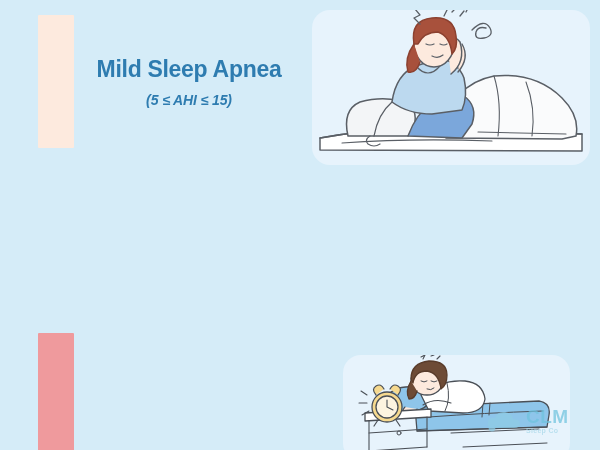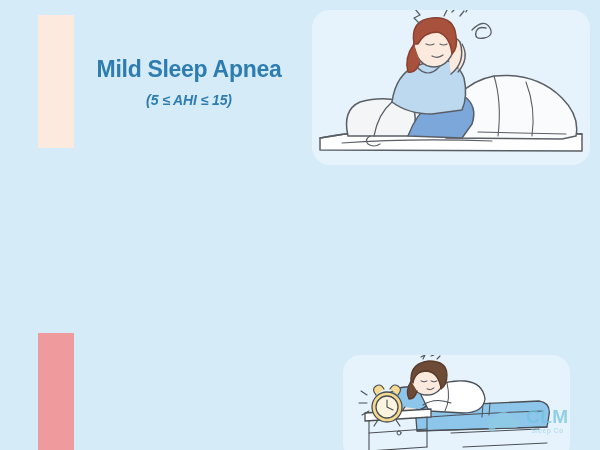--- a/index.html
+++ b/index.html
@@ -86,21 +86,21 @@
     left: 487px;
     top: 400px;
     width: 100px;
     height: 40px;
     display: flex;
     align-items: center;
     gap: 5px;
     opacity: 0.72;
   }
   .logo-mark { width: 34px; height: 24px; flex: none; }
-  .logo-text { line-height: 1; text-align: center; }
+  .logo-text { line-height: 1; }
   .logo-name {
     font-size: 19px;
     font-weight: bold;
     color: #6fc3de;
     letter-spacing: 0.5px;
   }
   .logo-tagline {
     font-size: 7px;
     font-weight: bold;
     color: #a8d8ea;

